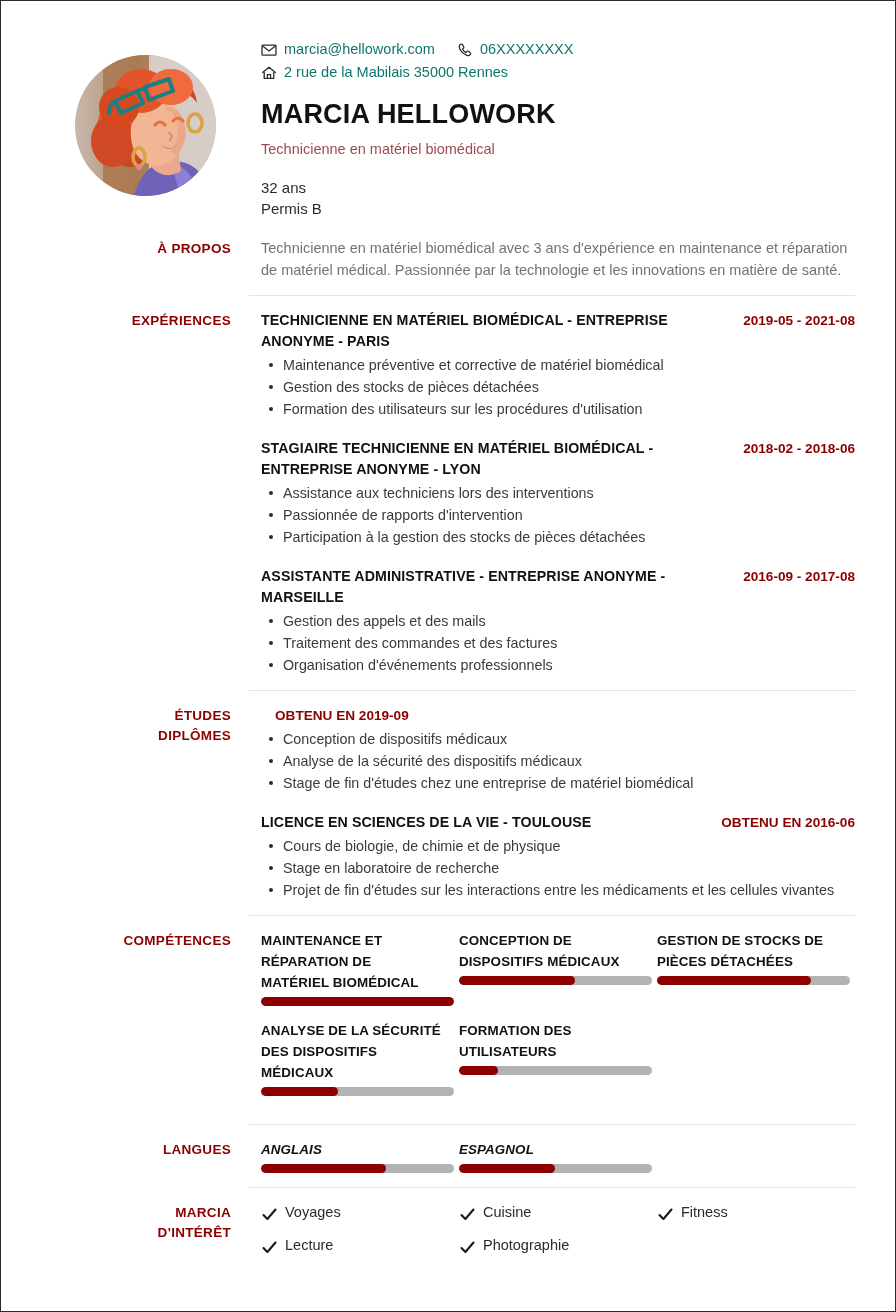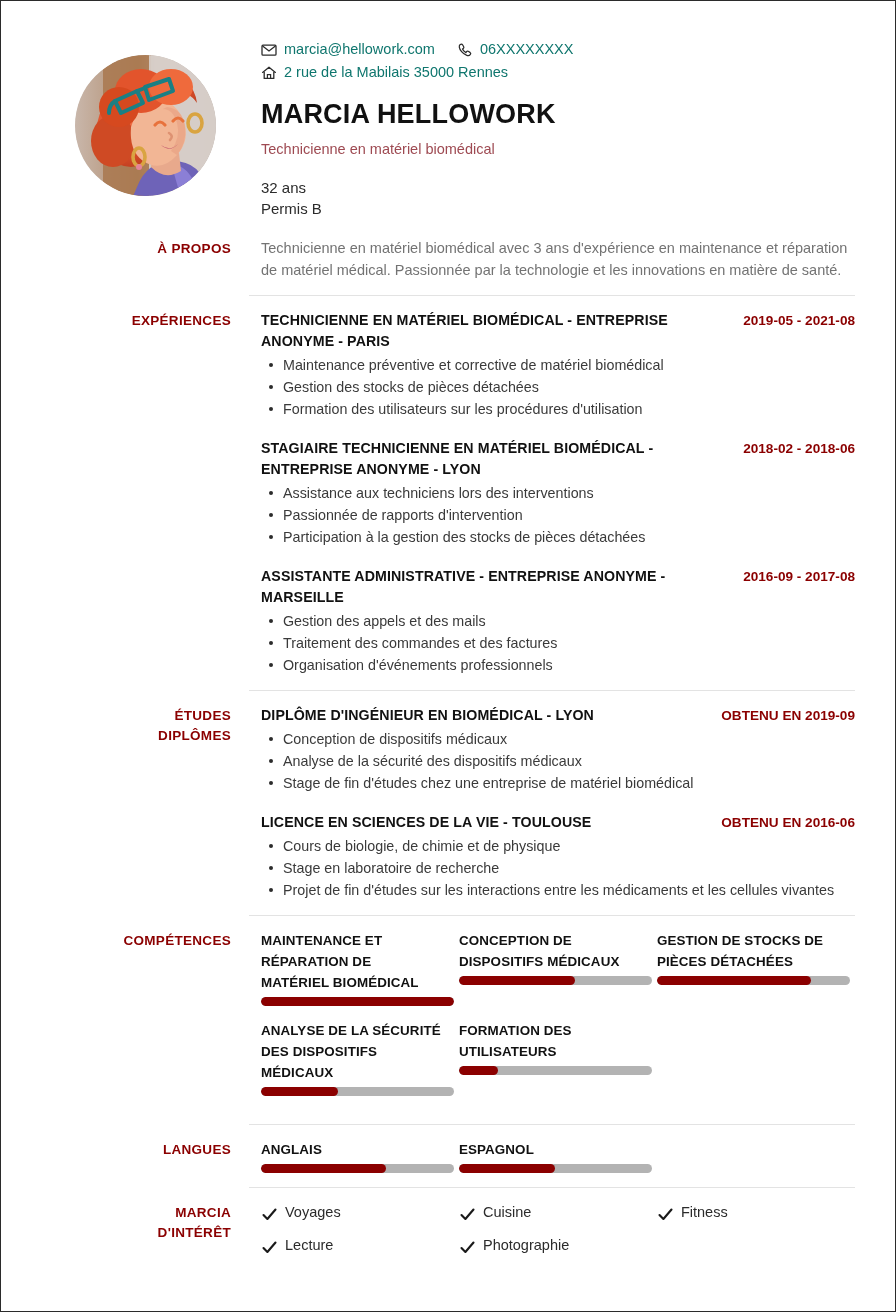--- a/index.html
+++ b/index.html
@@ -216,21 +216,21 @@
     width: 193px;
     overflow: hidden;
   }
   .bar-fill {
     height: 9px;
     border-radius: 5px;
     background: #8B0000;
   }
 
   
-  .lang-grid { display: flex; flex-wrap: wrap; }
+  .lang-grid { display: flex; flex-wrap: wrap; font-style: italic; }
   .lang {
     width: 33.33%;
     box-sizing: border-box;
     padding-right: 18px;
   }
   .lang-name {
     font-size: 13.4px;
     font-weight: bold;
     color: #111111;
     line-height: 21px;
@@ -425,21 +425,20 @@
 
     <div class="section">
       <div class="sec-label top-rule-pad">
         <div>ÉTUDES</div>
         <div>DIPLÔMES</div>
       </div>
       <div class="sec-body top-rule">
 
         <div class="entry">
           <div class="entry-head">
-            <div class="entry-title">DIPLÔME D'INGÉNIEUR EN BIOMÉDICAL - LYON</div>
             <div class="entry-date">OBTENU EN 2019-09</div>
           </div>
           <ul class="entry-list">
             <li>Conception de dispositifs médicaux</li>
             <li>Analyse de la sécurité des dispositifs médicaux</li>
             <li>Stage de fin d'études chez une entreprise de matériel biomédical</li>
           </ul>
         </div>
 
         <div class="entry">

